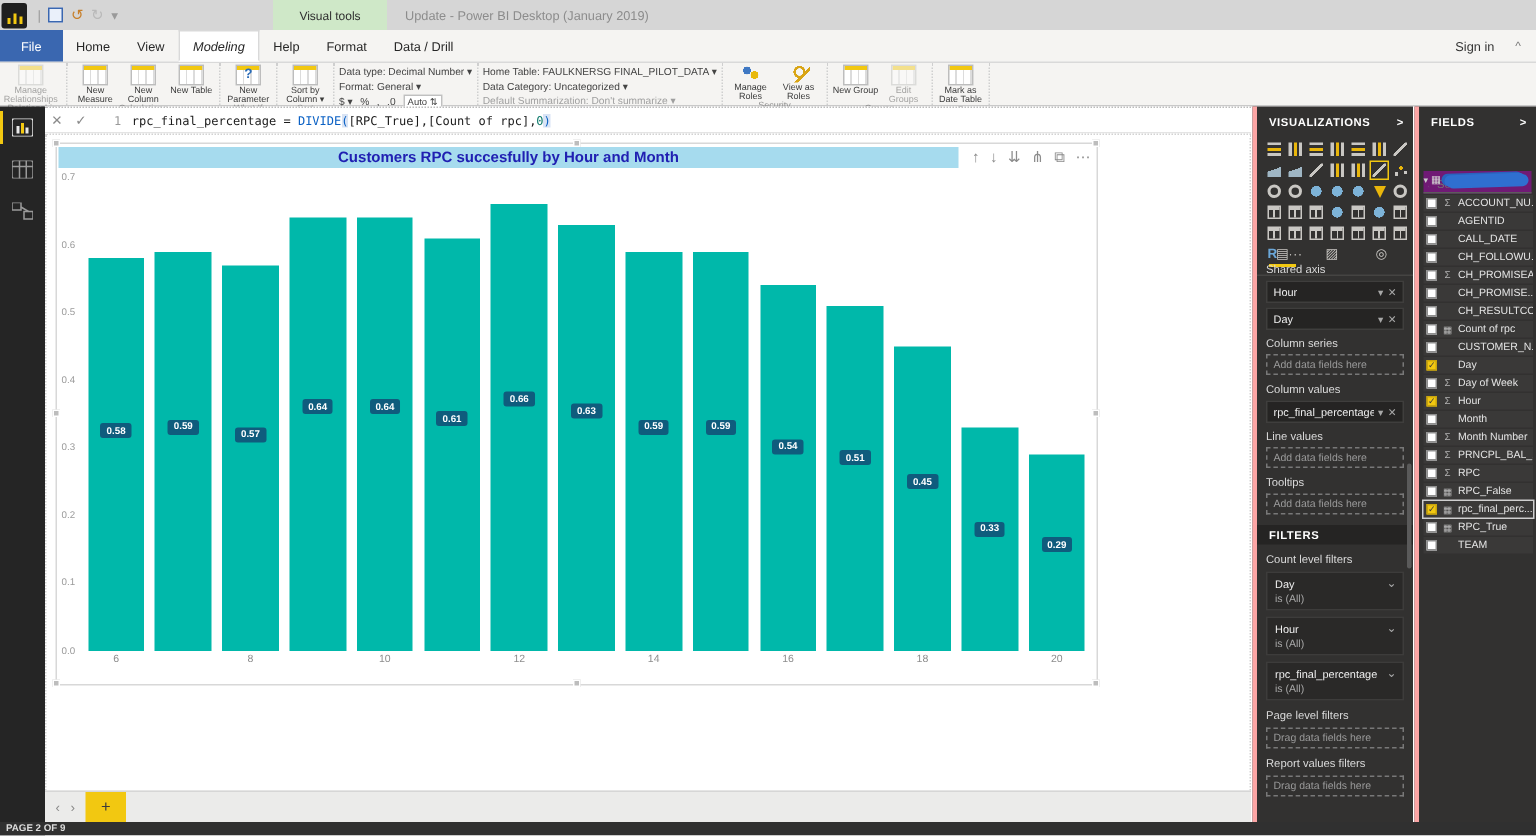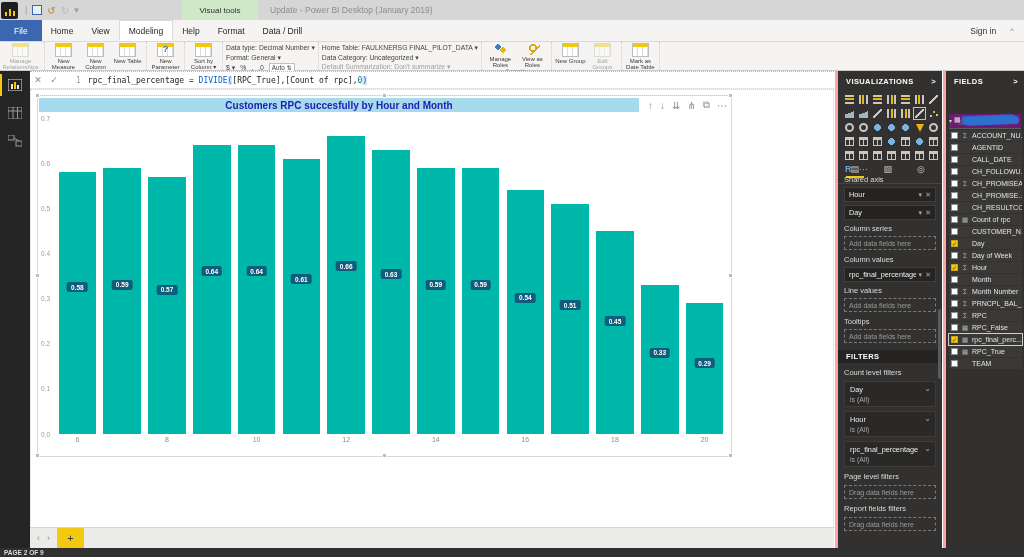--- a/index.html
+++ b/index.html
@@ -14,21 +14,21 @@
   .qat{display:flex;align-items:center;gap:5px;margin-left:7px;font-size:10px;color:#555;}
   .saveicon{width:8px;height:8px;border:1px solid #3a67b0;background:#eaf0fa;display:inline-block;}
   .undo{color:#c77f2a;} .redo{color:#b9b9b9;} .qsep{color:#9a9a9a;font-size:9px;}
   .vt-block{left:182px;top:0;width:76px;height:20px;background:#cfe8c8;display:flex;align-items:center;justify-content:center;font-size:8px;color:#2f2f2f;}
   .app-title{left:270px;top:0;height:20px;display:flex;align-items:center;font-size:8.5px;color:#8c8c8c;}
 
   
   .menubar{left:0;top:20px;width:1024px;height:22px;background:#f5f4f2;border-bottom:1px solid #d9d9d9;display:flex;align-items:stretch;font-size:8.5px;color:#262626;box-sizing:border-box;}
   .mtab{padding:0 9px;display:flex;align-items:center;}
   .mtab.file{background:#3a67b0;color:#fff;padding:0 14px;}
-  .mtab.active{background:#fff;border:1px solid #d9d9d9;border-bottom:1px solid #fff;}
+  .mtab.active{background:#fff;border:1px solid #d9d9d9;border-bottom:1px solid #fff;font-style:italic;}
   .menuright{margin-left:auto;display:flex;align-items:center;gap:14px;padding-right:10px;color:#333;}
   .chevup{color:#777;font-size:8px;}
 
   
   .ribbon{left:0;top:42px;width:1024px;height:29px;background:#f5f4f2;border-bottom:1px solid #c9c9c9;display:flex;align-items:stretch;box-sizing:border-box;padding-left:2px;}
   .rgroup{display:flex;flex-direction:column;border-right:1px dotted #cfcfcf;padding:1px 3px 0;}
   .rcontent{flex:1;display:flex;align-items:flex-start;gap:1px;}
   .rgrouplabel{font-size:6px;color:#8d8d8d;text-align:center;padding-bottom:1px;}
   .rbtn{display:flex;flex-direction:column;align-items:center;width:31px;font-size:6px;color:#3b3b3b;text-align:center;line-height:6.2px;gap:1px;}
   .rbtn.disabled{opacity:.45;}
@@ -614,21 +614,21 @@
         <div class="fval">is (All)</div>
         <span class="caret">⌄</span>
       </div>
       <div class="fcard">
         <div class="fname">rpc_final_percentage</div>
         <div class="fval">is (All)</div>
         <span class="caret">⌄</span>
       </div>
       <div class="sectlabel">Page level filters</div>
       <div class="addbox">Drag data fields here</div>
-      <div class="sectlabel">Report fields filters</div>
+      <div class="sectlabel">Report values filters</div>
       <div class="addbox">Drag data fields here</div>
     </div>
   <div class="vscroll"></div>
 </div>
 
 <div class="abs panel fieldspanel">
   <div class="panel-header">
     <span>FIELDS</span>
     <span>&gt;</span>
   </div>

